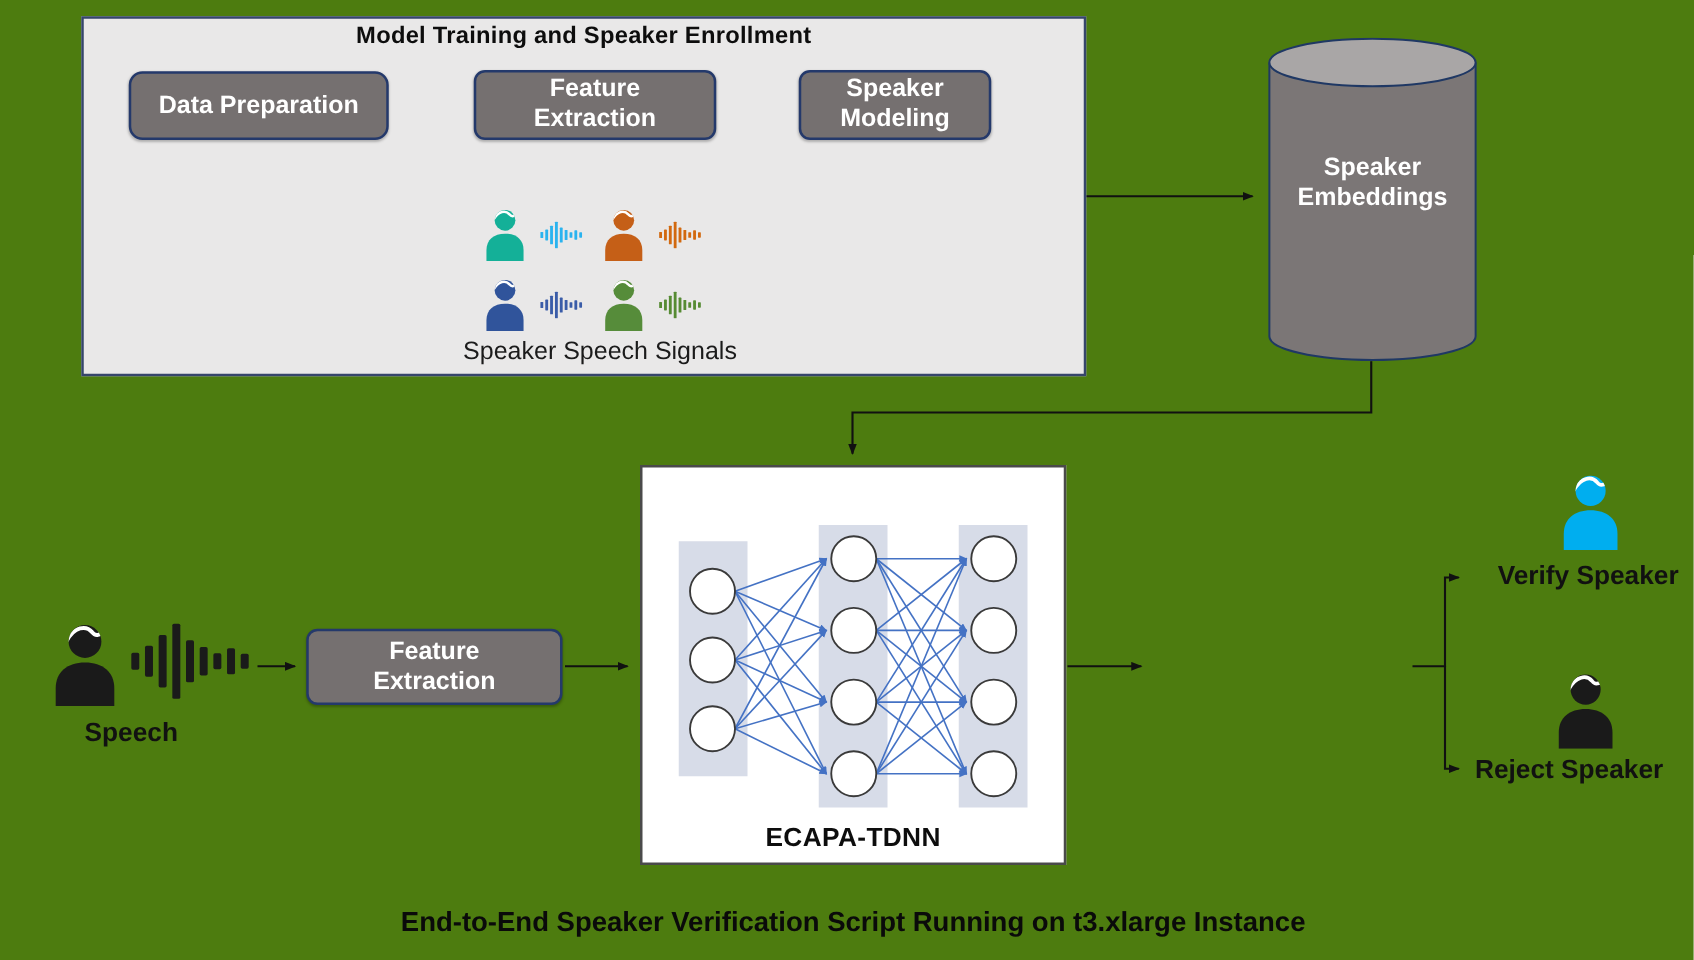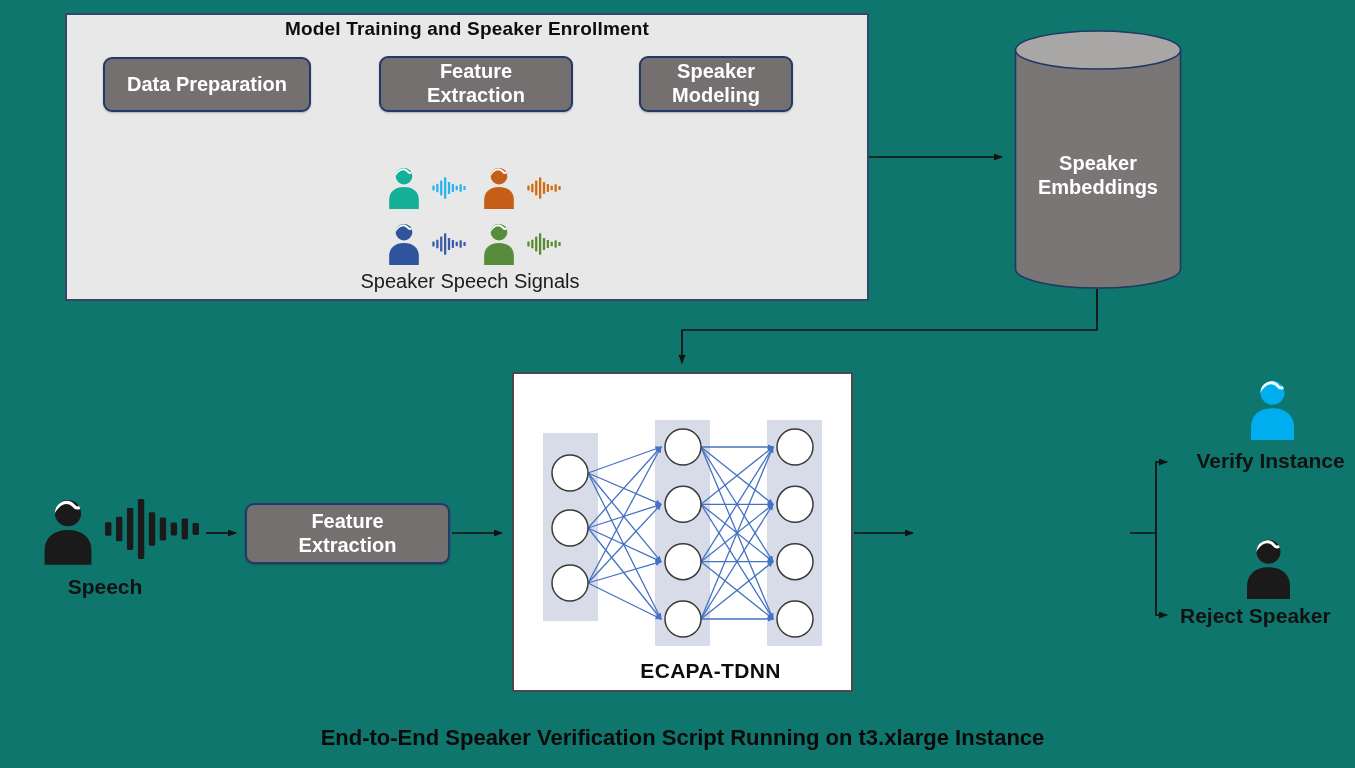--- a/index.html
+++ b/index.html
@@ -1,17 +1,17 @@
 <!DOCTYPE html>
 <html><head>
 <meta charset="utf-8">
 <style>
   html,body{margin:0;padding:0;background:#ffffff;}
   .canvas{
-    position:relative;width:1355px;height:768px;background:#0f766e;overflow:hidden;
+    position:relative;width:1355px;height:768px;background:#4d7c0f;overflow:hidden;
     font-family:"Liberation Sans",sans-serif;color:#111;
   }
   .abs{position:absolute;}
   svg.overlay{position:absolute;left:0;top:0;width:1355px;height:768px;pointer-events:none;}
   
   .panel{
     left:65px;top:13px;width:804px;height:288px;
     background:#E9E8E8;border:2px solid #36456B;box-sizing:border-box;
   }
   .panel-title{
@@ -19,50 +19,50 @@
     font-size:19px;font-weight:700;color:#0d0d0d;letter-spacing:.2px;
   }
   
   .node{
     background:#757070;border:2px solid #24396B;border-radius:9px;box-sizing:border-box;
     display:flex;align-items:center;justify-content:center;text-align:center;
     color:#fff;font-weight:700;font-size:20px;line-height:1.18;
     box-shadow:0 1px 2px rgba(0,0,0,.25);
   }
   .node .wrap2{display:inline-block;max-width:125px;}
-  .n-dataprep{left:103px;top:57px;width:208px;height:55px;}
+  .n-dataprep{left:103px;top:57px;width:208px;height:55px;border-radius:11px;}
   .n-featext-top{left:379px;top:56px;width:194px;height:56px;}
   .n-spkmodel{left:639px;top:56px;width:154px;height:56px;}
   .n-featext-bot{left:245px;top:503px;width:205px;height:61px;}
   .n-score{left:923px;top:503px;width:207px;height:62px;}
   
   .spk-grid{
     left:385px;top:166px;width:172px;
     display:grid;grid-template-columns:auto auto;column-gap:14px;row-gap:13px;
   }
   .pair{display:flex;align-items:center;gap:9px;}
   .pair svg{display:block;}
   .signals-label{
-    left:320px;top:270px;width:300px;text-align:center;
+    left:330px;top:270px;width:300px;text-align:center;
     font-size:20px;font-weight:400;color:#1b1b1b;
   }
   
   .cyl-label{
     left:1014px;top:122px;width:168px;text-align:center;
     color:#fff;font-weight:700;font-size:20px;line-height:1.2;
   }
-  .cyl-label span{display:inline-block;max-width:140px;margin-top:29px;}
+  .cyl-label span{display:inline-block;max-width:140px;}
   
   .ecapa-box{
     left:512px;top:372px;width:341px;height:320px;background:#fff;
     border:2px solid #4a4a4a;box-sizing:border-box;
   }
   .ecapa-label{
     left:512px;top:659px;width:341px;text-align:center;
-    font-weight:700;font-size:21px;color:#0d0d0d;letter-spacing:.3px;margin-left:28px;
+    font-weight:700;font-size:21px;color:#0d0d0d;letter-spacing:.3px;
   }
   svg.network{position:absolute;left:512px;top:372px;width:341px;height:320px;pointer-events:none;}
   
   .speaker-label{left:30px;top:575px;width:150px;text-align:center;font-size:21px;font-weight:700;}
   .verify-label{left:1186px;top:449px;width:169px;text-align:center;font-size:21px;font-weight:700;}
   .reject-label{left:1180px;top:604px;width:176px;font-size:21px;font-weight:700;}
   .caption{
     left:10px;top:725px;width:1345px;text-align:center;
     font-size:22px;font-weight:700;color:#0a0a0a;
   }
@@ -237,21 +237,21 @@
       <circle cx="283" cy="132.33333333333334" r="18" fill="#ffffff" stroke="#3a3a3a" stroke-width="1.5"></circle>
       <circle cx="283" cy="189.66666666666669" r="18" fill="#ffffff" stroke="#3a3a3a" stroke-width="1.5"></circle>
       <circle cx="283" cy="247" r="18" fill="#ffffff" stroke="#3a3a3a" stroke-width="1.5"></circle>
     </svg>
   <div class="abs ecapa-label">ECAPA-TDNN</div>
 
 
   <svg class="abs icon" style="left: 1245px; top: 378px; color: rgb(0, 174, 239);" width="55" height="62" viewBox="0 0 64 72">
       <use href="#person-shape"></use>
     </svg>
-  <div class="abs verify-label">Verify Instance</div>
+  <div class="abs verify-label">Verify Speaker</div>
 
   <svg class="abs icon" style="left: 1241px; top: 537px; color: rgb(26, 26, 26);" width="55" height="62" viewBox="0 0 64 72">
       <use href="#person-shape"></use>
     </svg>
   <div class="abs reject-label">Reject Speaker</div>
 
   <div class="abs caption">End-to-End Speaker Verification Script Running on t3.xlarge Instance</div>
 
 </div>
 

